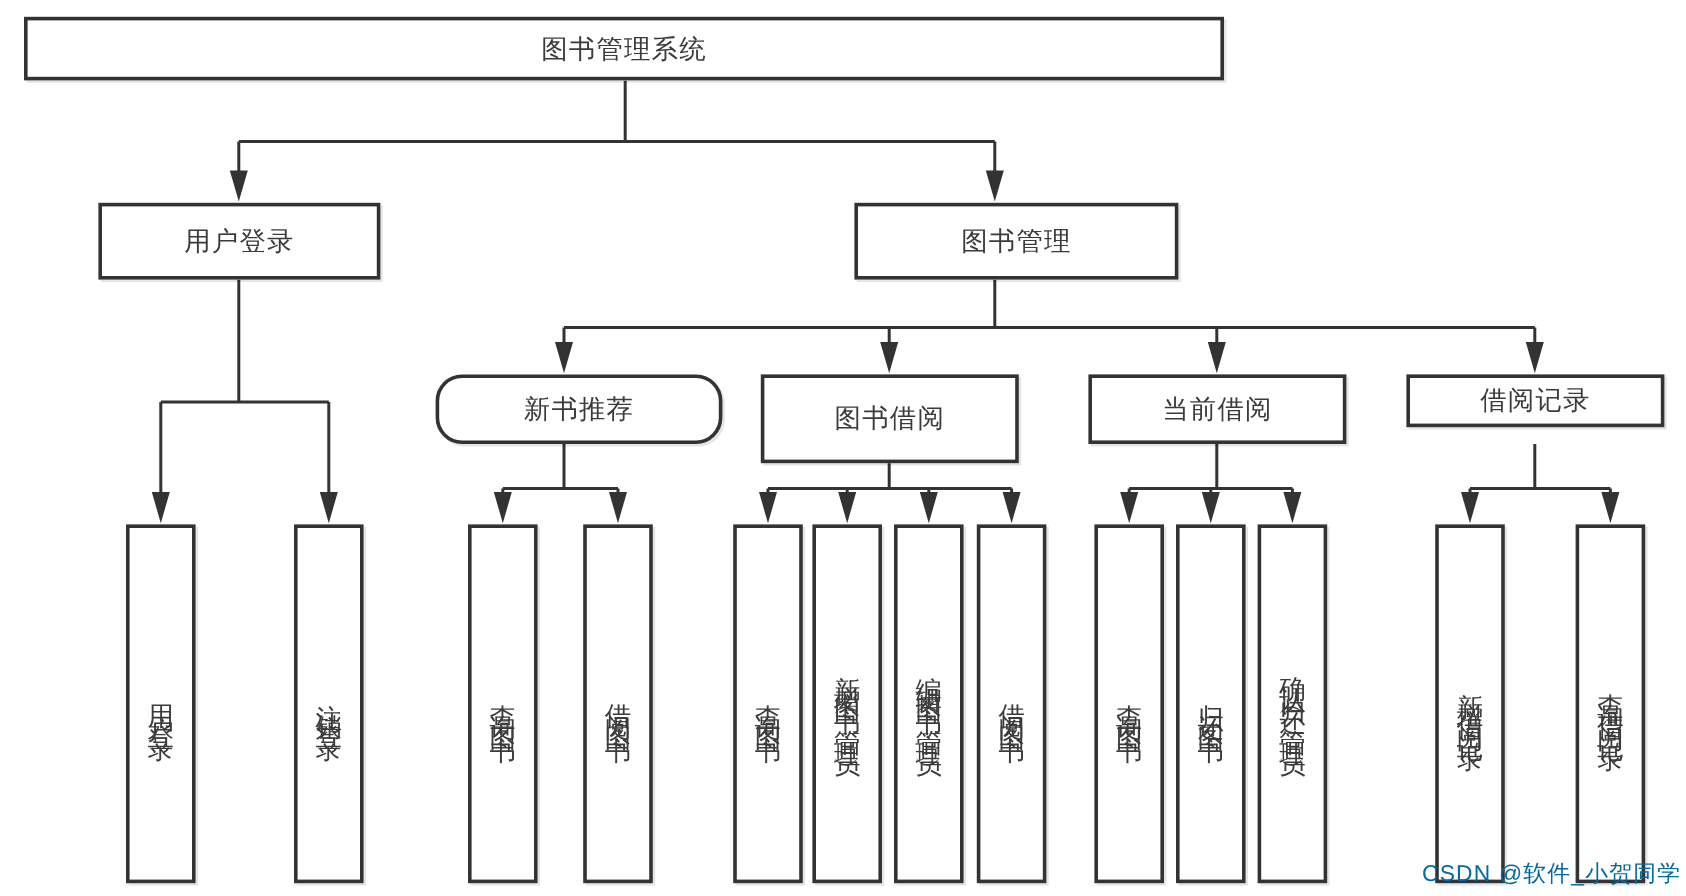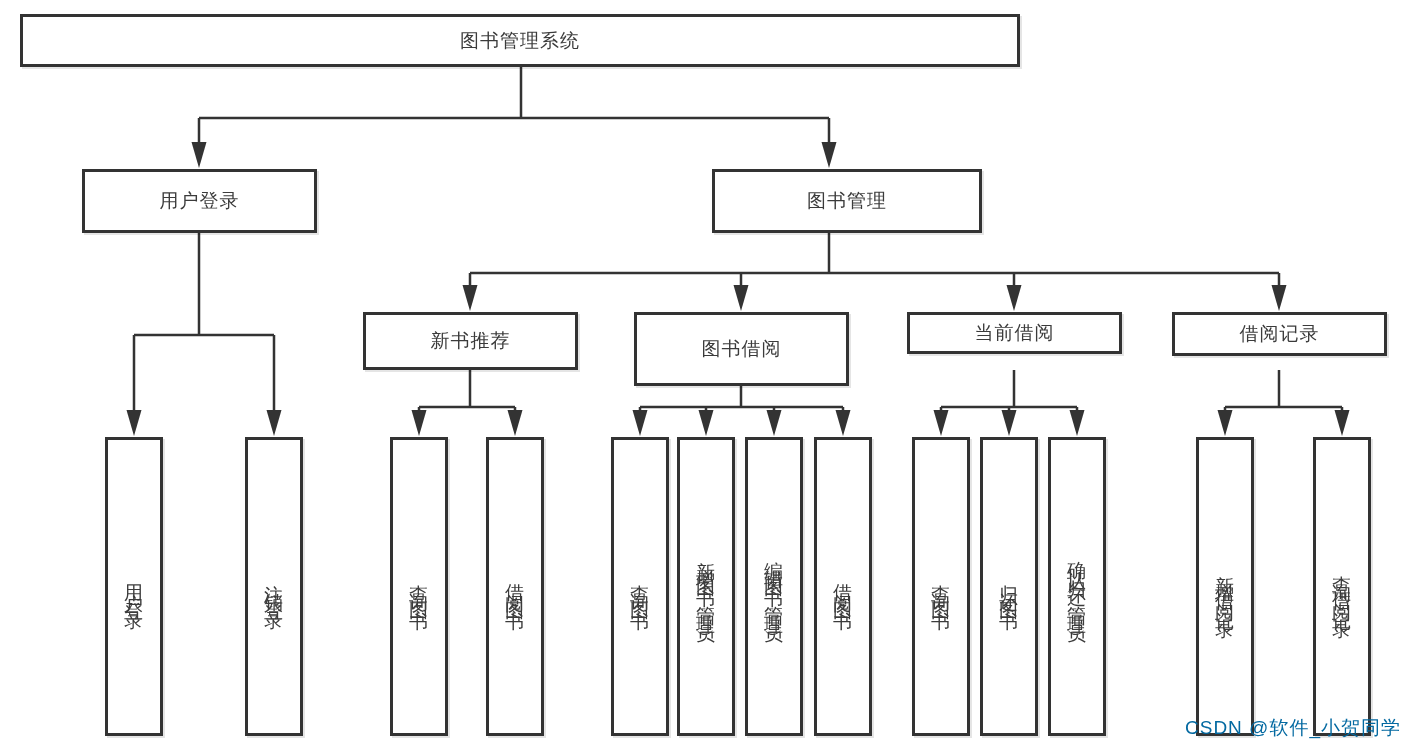--- a/index.html
+++ b/index.html
@@ -30,21 +30,21 @@
     box-sizing: border-box;
     border: 3px solid #333333;
     background: #ffffff;
     display: flex;
     align-items: center;
     justify-content: center;
     color: #3b3b3b;
     box-shadow: 2px 2px 0 rgba(0,0,0,0.10);
   }
   .box .lbl {
-    font-size: 19px;
+    font-size: 22px;
     letter-spacing: 1px;
     white-space: nowrap;
   }
   .leaf .lbl {
     writing-mode: vertical-rl;
     text-orientation: mixed;
     letter-spacing: 9px;
     line-height: 1;
     white-space: normal;
   }
@@ -111,27 +111,27 @@
     <span class="lbl">图书管理系统</span>
   </div>
 
   <div class="box" style="left:82px; top:169px; width:235px; height:64px;">
     <span class="lbl">用户登录</span>
   </div>
   <div class="box" style="left:712px; top:169px; width:270px; height:64px;">
     <span class="lbl">图书管理</span>
   </div>
 
-  <div class="box" style="left:363px; top:312px; width:215px; height:58px;">
+  <div class="box" style="left:363px; top:312px; width:239px; height:58px;border-radius:22px;">
     <span class="lbl">新书推荐</span>
   </div>
   <div class="box" style="left:634px; top:312px; width:215px; height:74px;">
     <span class="lbl">图书借阅</span>
   </div>
-  <div class="box" style="left:907px; top:312px; width:215px; height:42px;">
+  <div class="box" style="left:907px; top:312px; width:215px; height:58px;">
     <span class="lbl">当前借阅</span>
   </div>
   <div class="box" style="left:1172px; top:312px; width:215px; height:44px;">
     <span class="lbl">借阅记录</span>
   </div>
 
   <div class="box leaf" style="left:105px; top:437px; width:58px; height:299px;">
     <span class="lbl">用户登录</span>
   </div>
   <div class="box leaf" style="left:245px; top:437px; width:58px; height:299px;">

